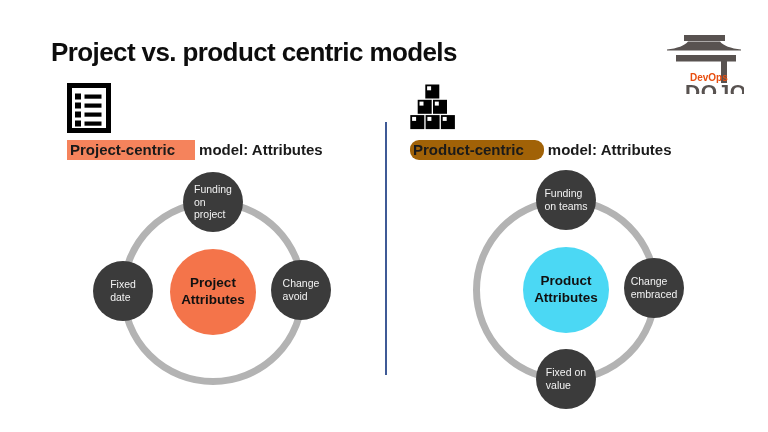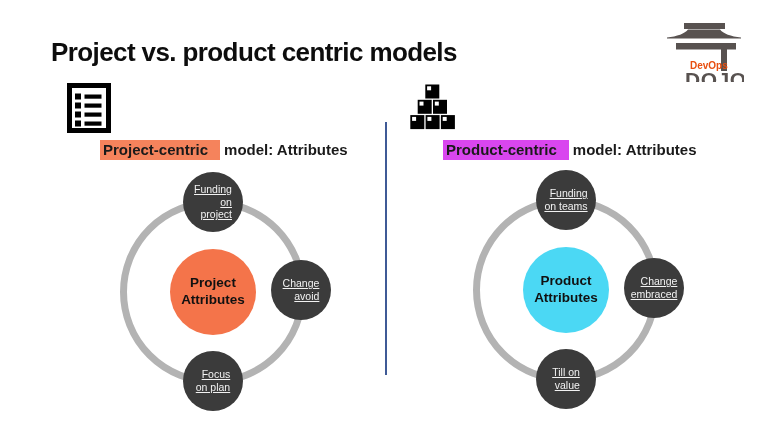--- a/index.html
+++ b/index.html
@@ -5,47 +5,47 @@
   html,body{margin:0;padding:0;background:#e9e9e9;}
   .slide{
     position:relative;width:768px;height:432px;background:#ffffff;
     font-family:"Liberation Sans", sans-serif;overflow:hidden;
   }
   .title{
     position:absolute;left:42px;top:28px;margin:9px;
     font-size:26px;font-weight:700;letter-spacing:-0.6px;color:#0d0d0d;
   }
   
-  .logo{position:absolute;left:658px;top:12px;width:86px;height:70px;}
+  .logo{position:absolute;left:658px;top:24px;width:86px;height:70px;}
   
   .icon-box{position:absolute;}
   .icon-checklist{left:67px;top:83px;width:44px;height:50px;}
   .icon-blocks{left:410px;top:84px;width:46px;height:46px;}
   
   .section-label{
     position:absolute;top:141px;font-size:15px;font-weight:600;color:#1a1a1a;
     white-space:nowrap;
   }
   .section-label.left{left:67px;}
   .section-label.right{left:410px;}
-  .hl{padding:1px 12px 2px 3px;margin-left:33px;}
+  .hl{padding:1px 20px 2px 3px;}
   .hl-orange{background:#F5835C;}
-  .hl-cyan{background:#d946ef;}
+  .hl-cyan{background:#a16207;border-radius:9px;}
   .label-rest{margin-left:4px;}
   
   .divider{position:absolute;left:385px;top:122px;width:2px;height:253px;background:#3F5A96;}
   
   .diagram{position:absolute;width:240px;height:240px;}
   .diagram.project{left:93px;top:172px;}
   .diagram.product{left:446px;top:170px;}
   .ring{position:absolute;left:0;top:0;}
   .node{
     position:absolute;width:60px;height:60px;border-radius:50%;
     background:#3B3B3B;color:#f2f2f2;display:flex;align-items:center;justify-content:center;
-    text-align:right;font-size:10.5px;line-height:1.2;white-space:pre-line;text-decoration:underline;
+    text-align:left;font-size:10.5px;line-height:1.2;white-space:pre-line;
   }
   .node-top{left:90px;top:0;}
   .node-left{left:0px;top:89px;}
   .node-right{left:178px;top:88px;}
   .node-bottom{left:90px;top:179px;}
   .center-circle{
     position:absolute;left:77px;top:77px;width:86px;height:86px;border-radius:50%;
     display:flex;align-items:center;justify-content:center;text-align:center;
     font-size:13.5px;font-weight:700;color:#111;line-height:1.25;white-space:pre-line;
   }
@@ -114,35 +114,35 @@
 
   <div class="divider"></div>
 
   <div class="diagram project">
     <svg class="ring" width="240" height="240" viewBox="0 0 240 240">
       <circle cx="120" cy="120" r="89.5" fill="none" stroke="#B3B3B3" stroke-width="7"></circle>
     </svg>
     <div class="node node-top">Funding
 on
 project</div>
+    <div class="node node-left">Fixed
+date</div>
     <div class="node node-right">Change
 avoid</div>
-    <div class="node node-bottom">Focus
-on plan</div>
     <div class="center-circle center-orange">Project
 Attributes</div>
   </div>
 
   <div class="diagram product">
     <svg class="ring" width="240" height="240" viewBox="0 0 240 240">
       <circle cx="120" cy="120" r="89.5" fill="none" stroke="#B3B3B3" stroke-width="7"></circle>
     </svg>
     <div class="node node-top">Funding
 on teams</div>
     <div class="node node-right">Change
 embraced</div>
-    <div class="node node-bottom">Till on
+    <div class="node node-bottom">Fixed on
 value</div>
     <div class="center-circle center-cyan">Product
 Attributes</div>
   </div>
 
 </div>
 
 </body></html>

